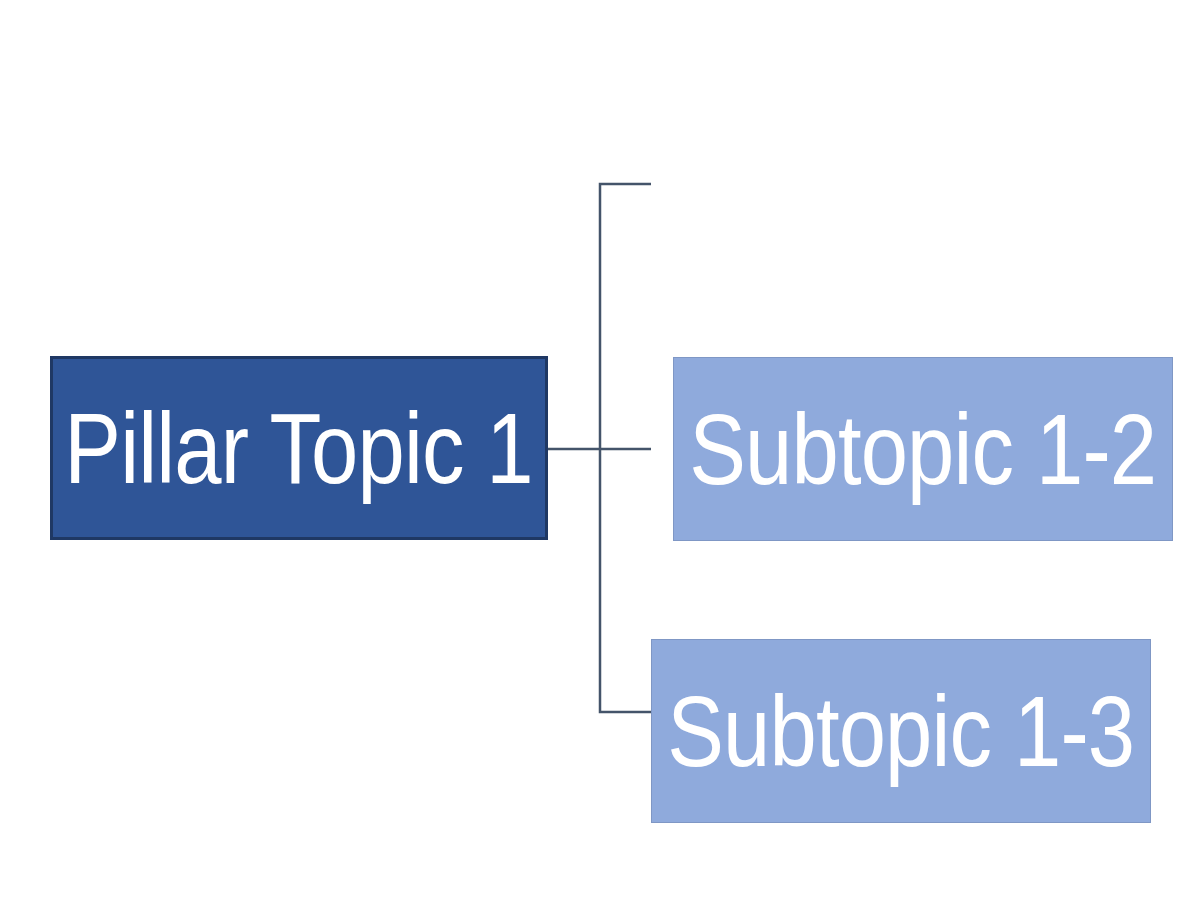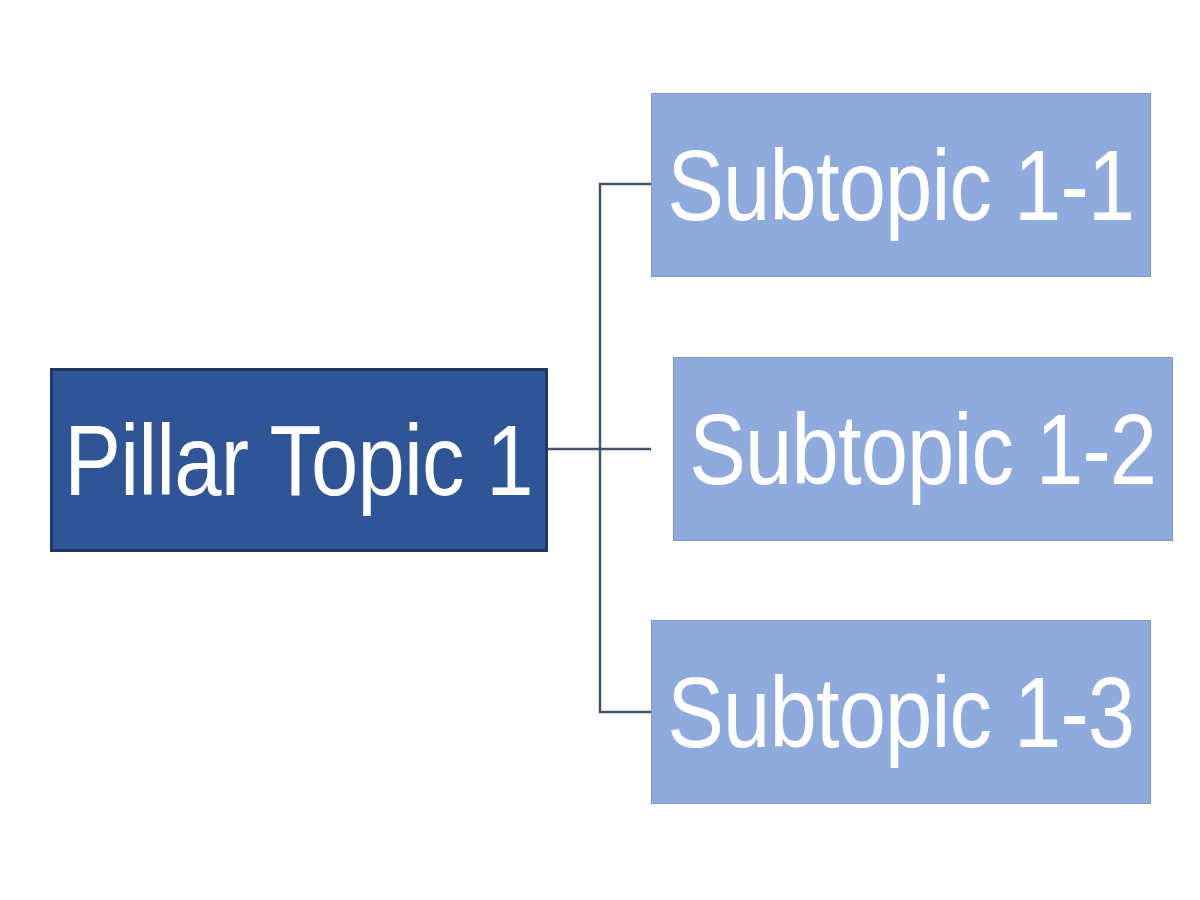--- a/index.html
+++ b/index.html
@@ -43,49 +43,45 @@
     white-space: nowrap;
     transform: scaleX(0.85);
     transform-origin: center center;
     letter-spacing: -1px;
   }
   .pillar {
     left: 50px; top: 356px;
     width: 498px; height: 184px;
     background: var(--pillar-fill);
     border: 3px solid var(--pillar-border);
-    margin-top: 12px;
   }
   .subtopic {
     left: 651px;
     width: 500px; height: 184px;
     background: var(--subtopic-fill);
     border: 1.5px solid var(--subtopic-border);
   }
   .subtopic-1 { top: 93px; }
   .subtopic-2 { top: 357px; margin-left: 22px; }
-  .subtopic-3 { top: 620px; }
+  .subtopic-3 { top: 639px; }
 </style>
 </head>
 <body>
 
 <div class="canvas">
 
   <svg class="connectors" viewBox="0 0 1200 900" xmlns="http://www.w3.org/2000/svg">
     <path d="M 548 449 L 651 449" fill="none" style="stroke: var(--connector);" stroke-width="2.5"></path>
     <path d="M 651 184 L 600 184 L 600 712 L 651 712" fill="none" style="stroke: var(--connector);" stroke-width="2.5" stroke-linejoin="miter"></path>
   </svg>
 
   <div class="node pillar">
     <span class="label">Pillar Topic 1</span>
   </div>
 
-  <div class="node subtopic subtopic-1">
-    <span class="label">Subtopic 1-1</span>
-  </div>
 
   <div class="node subtopic subtopic-2">
     <span class="label">Subtopic 1-2</span>
   </div>
 
   <div class="node subtopic subtopic-3">
     <span class="label">Subtopic 1-3</span>
   </div>
 
 </div>

